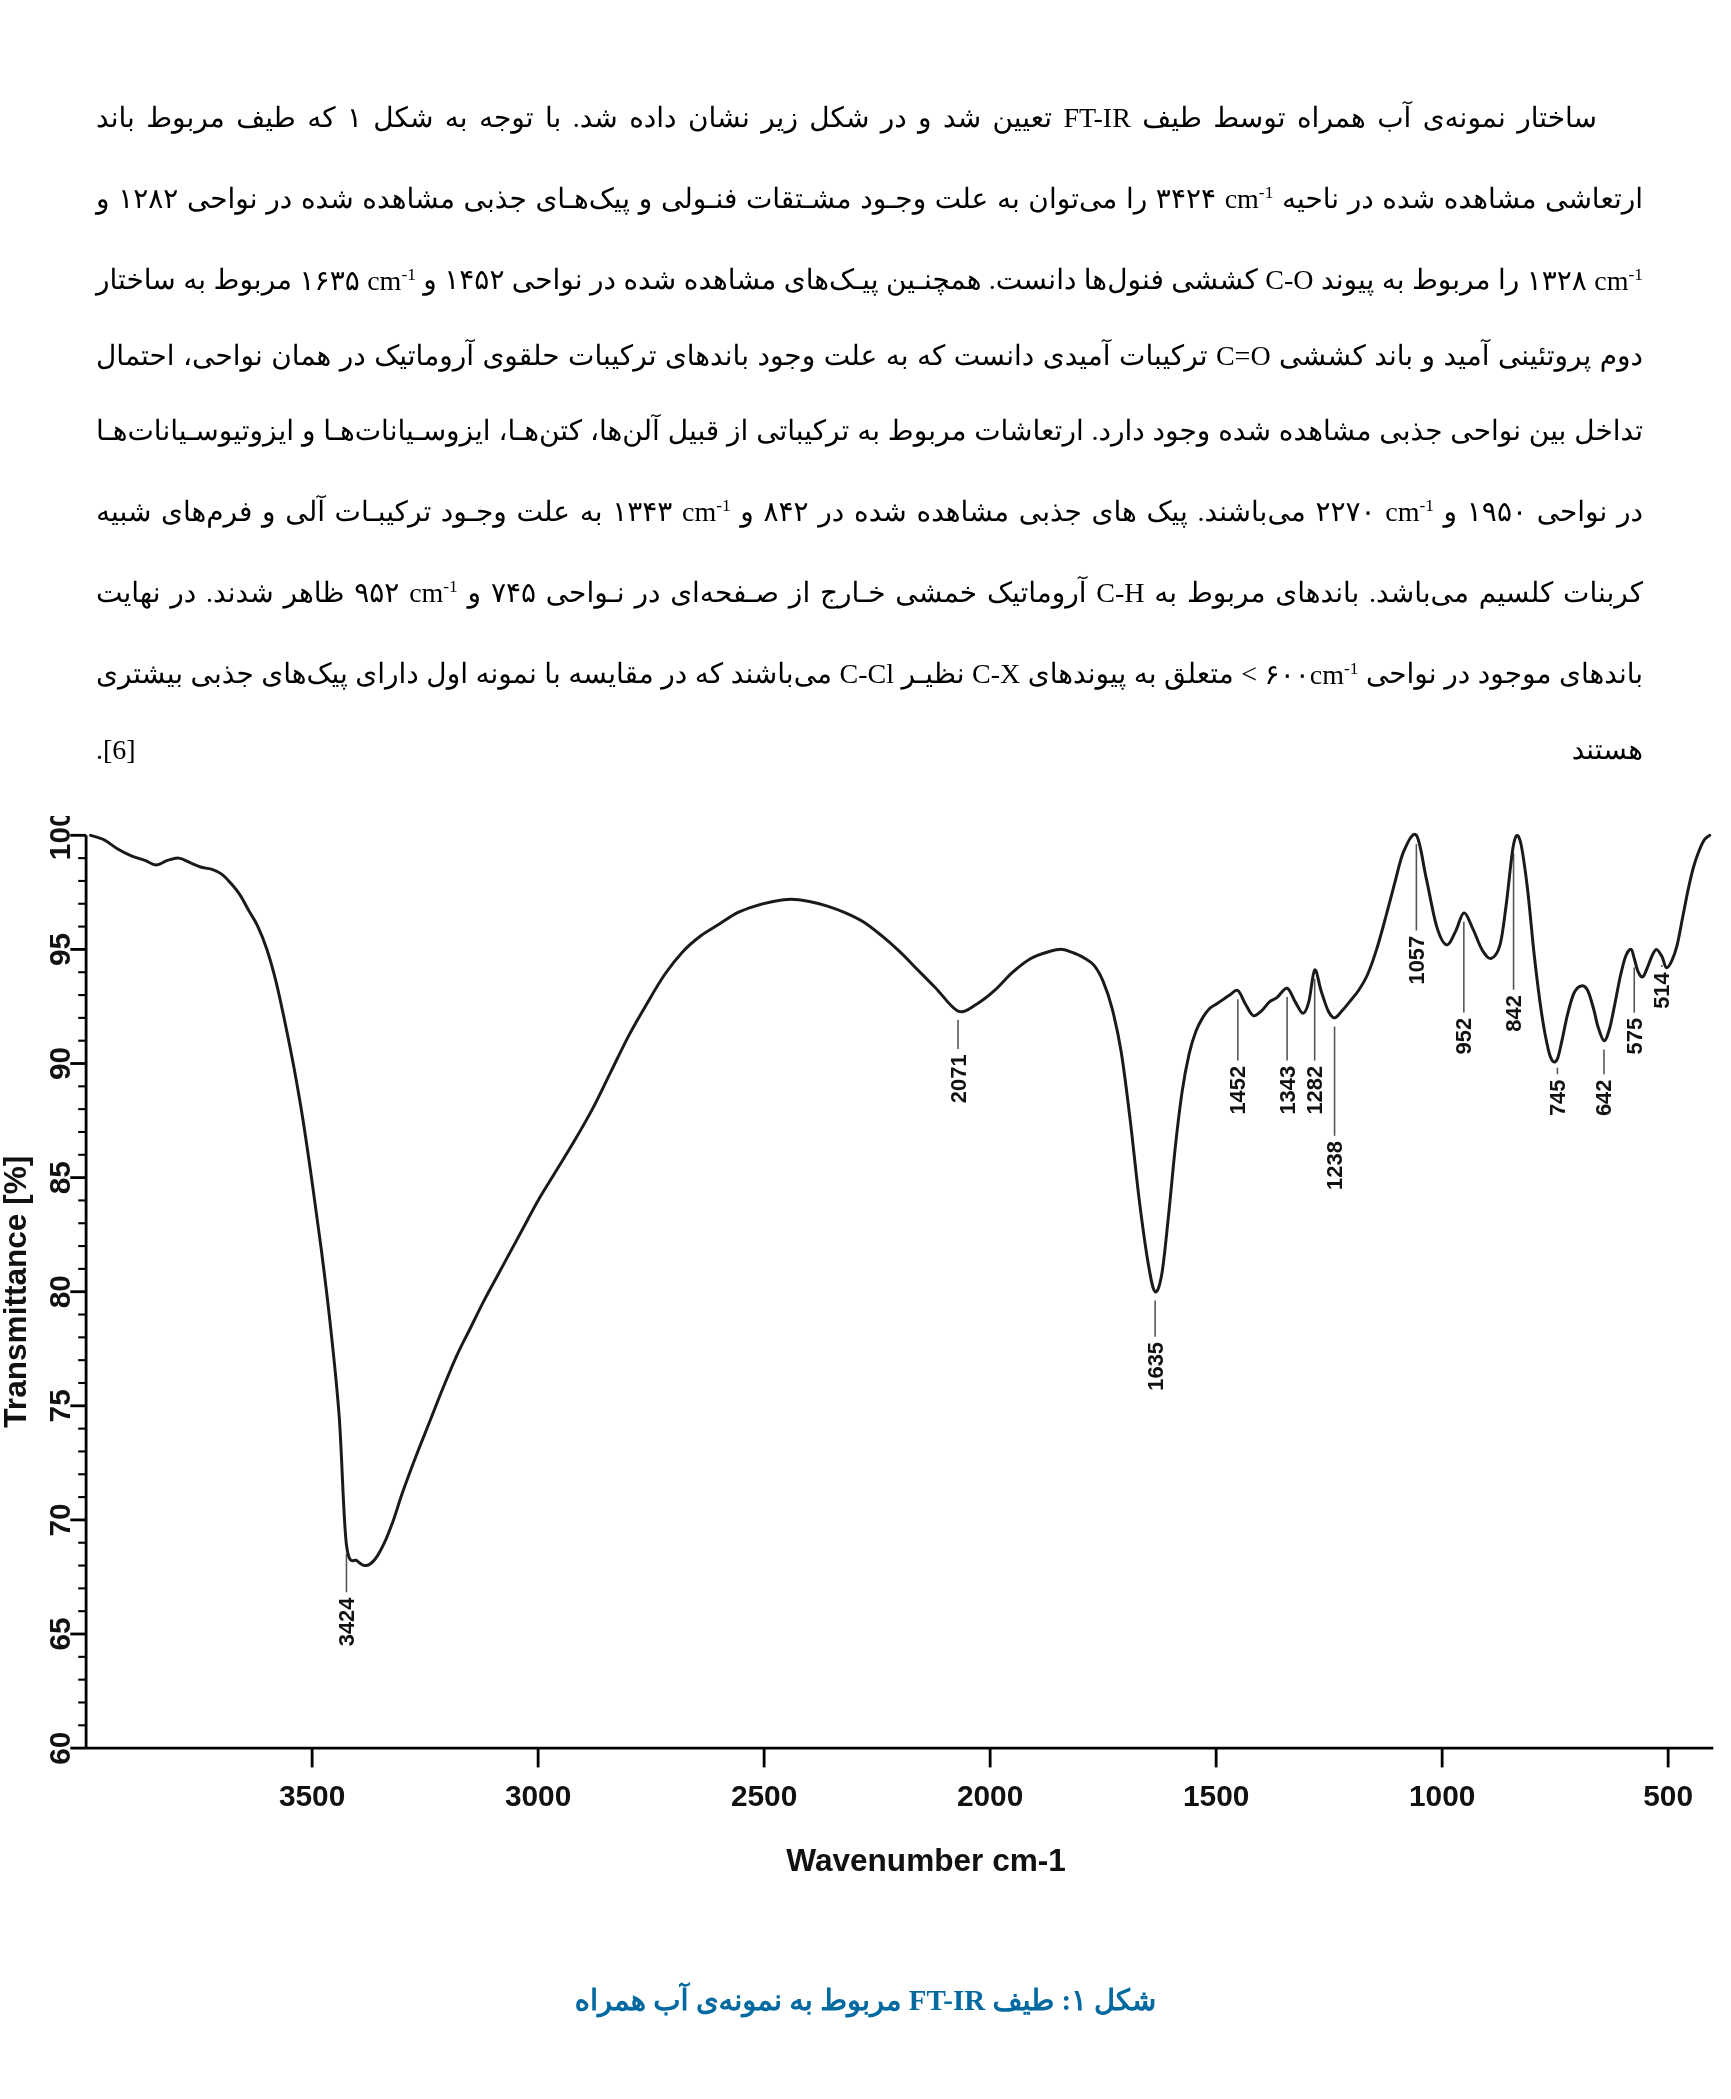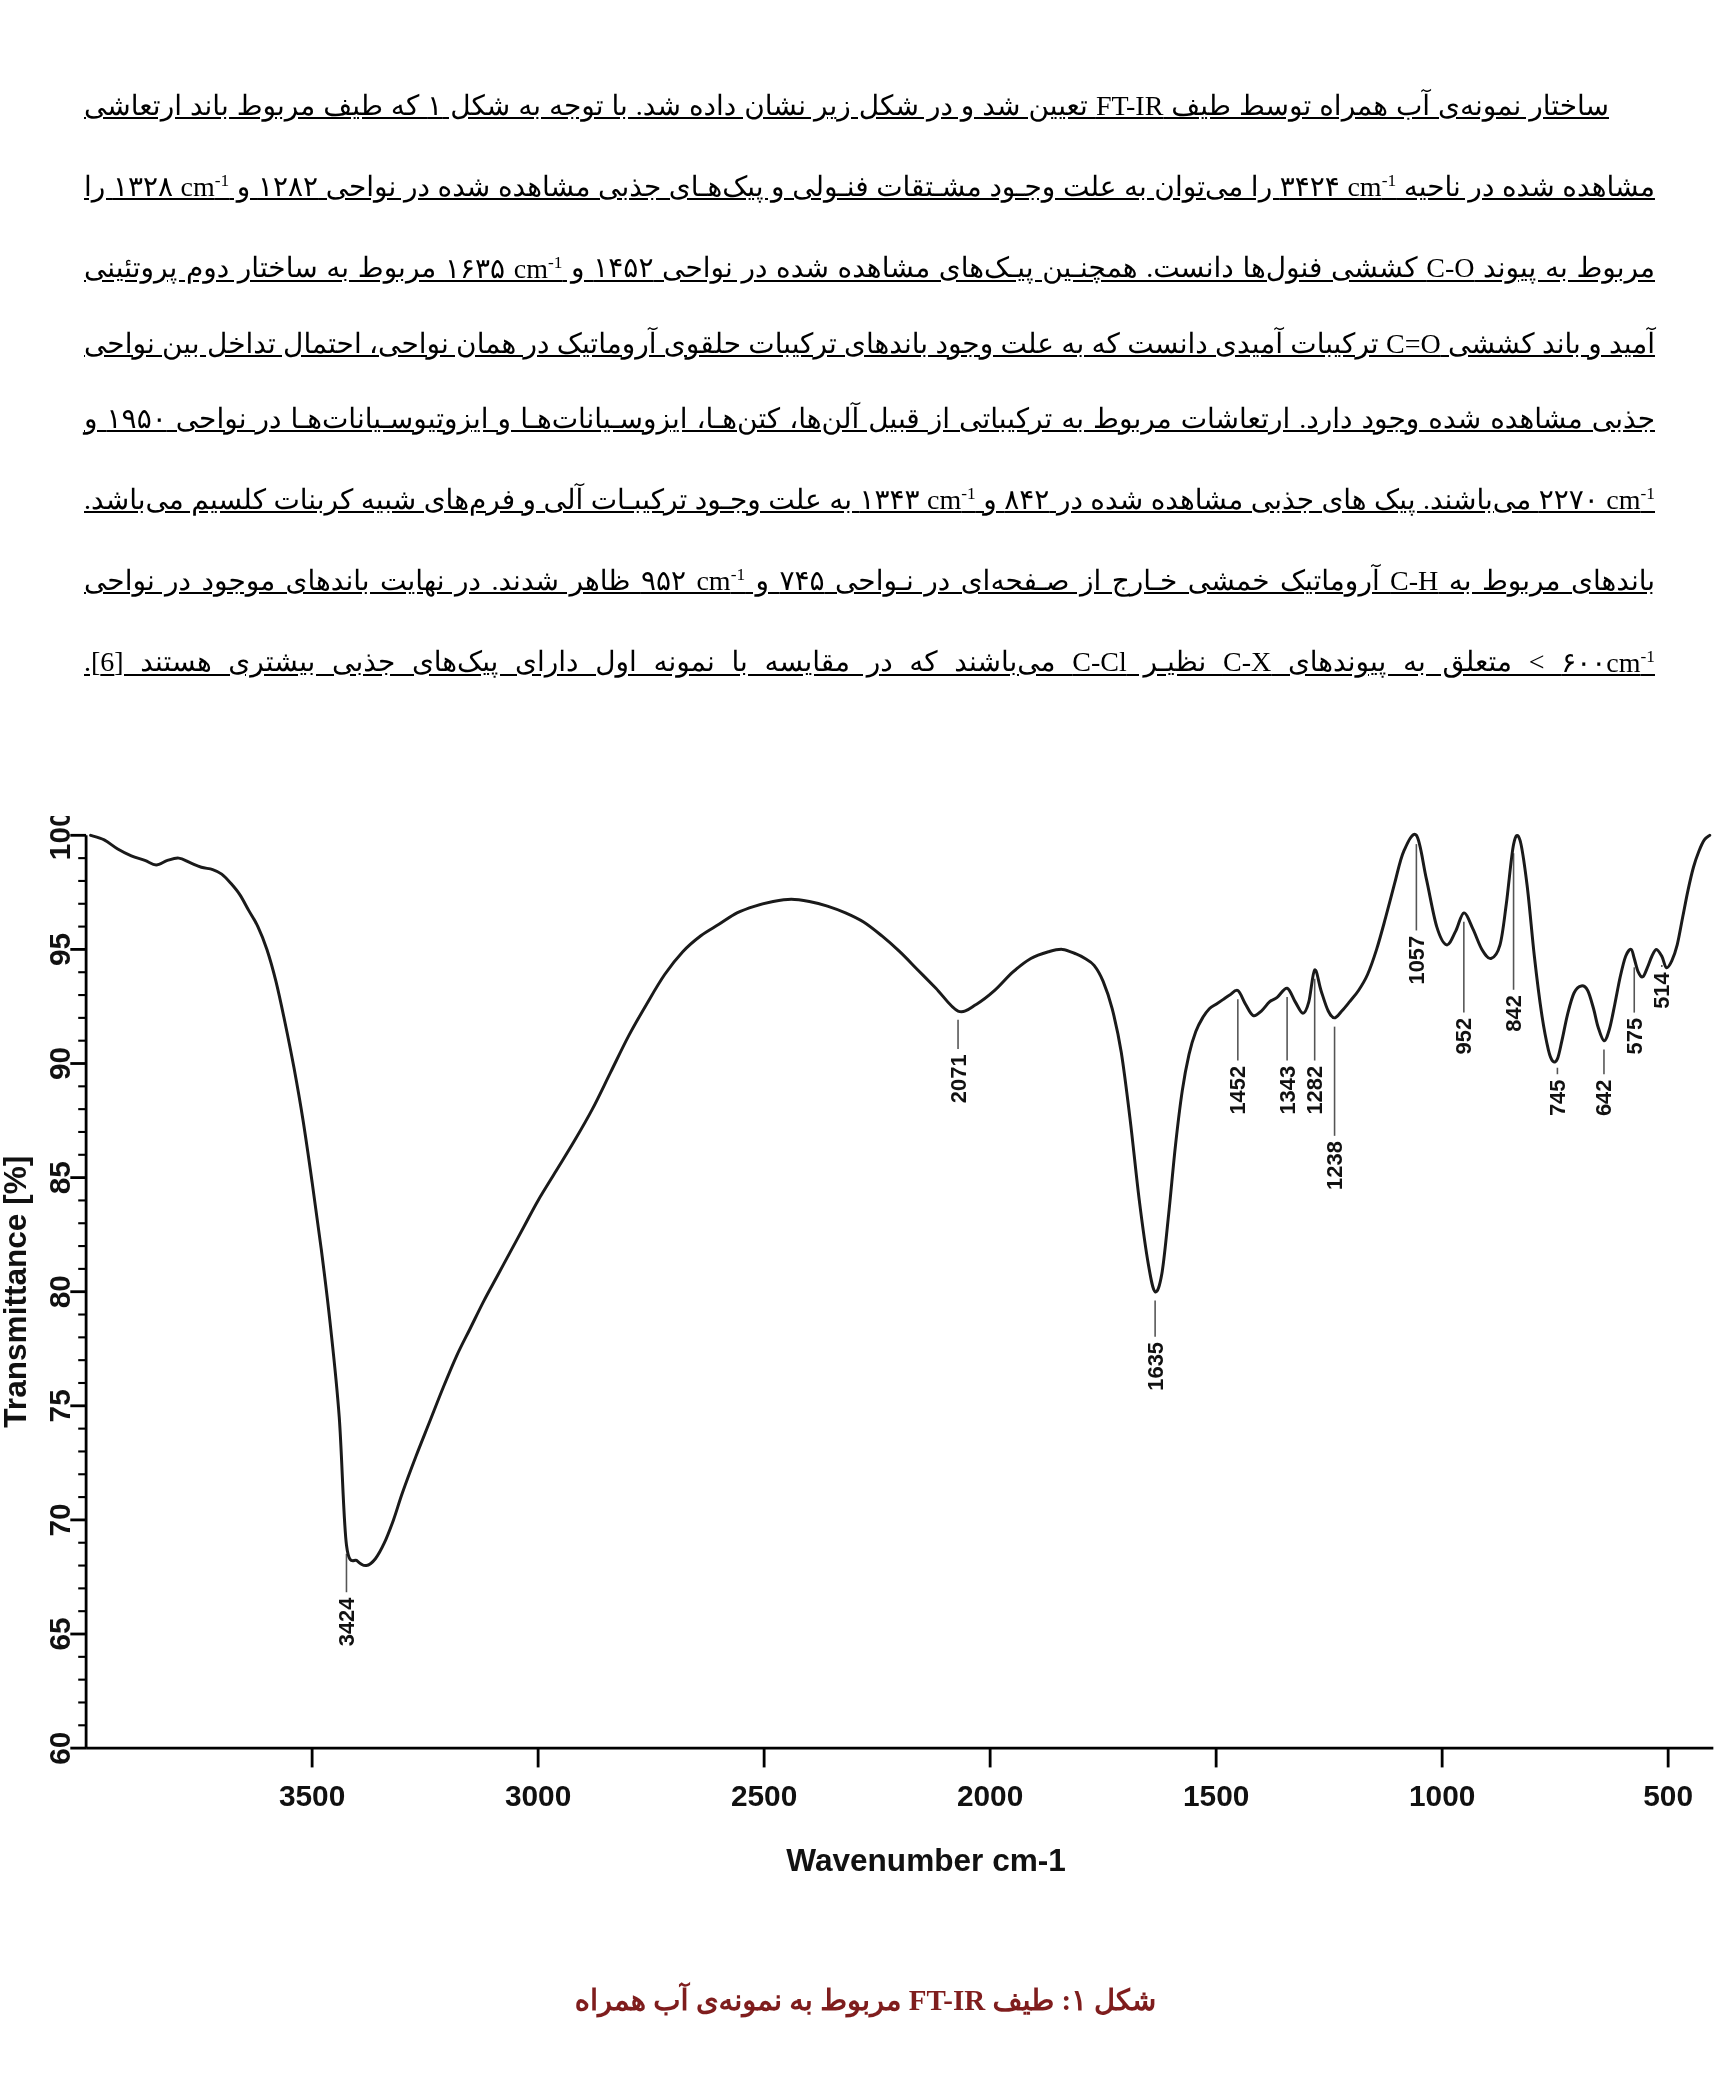--- a/index.html
+++ b/index.html
@@ -22,25 +22,24 @@
     left: 84px;
     top: 68px;
     width: 1571px;
     direction: rtl;
     text-align: justify;
     font-size: 28px;
     line-height: 75px;
     letter-spacing: 0px;
   }
   #prose p {
-    margin: 0;
+    margin: 12px;
     text-align: justify;
     text-align-last: justify;
     text-indent: 46px;
-    text-decoration: underline;
   }
   .ltr {
     direction: ltr;
     unicode-bidi: isolate;
     font-family: "Liberation Serif", serif;
   }
   .ltr sup { font-size: 0.62em; vertical-align: super; }
 
   
   #figure {
@@ -94,21 +93,21 @@
   #caption {
     position: absolute;
     left: 0;
     top: 1167px;
     width: 1731px;
     text-align: center;
     direction: rtl;
     font-family: "Liberation Serif", serif;
     font-weight: bold;
     font-size: 29px;
-    color: #7f1d1d;
+    color: #0369a1;
   }
 </style>
 </head>
 <body>
 
 <div id="prose">
   <p>
     <span>ساختار نمونه‌ی آب همراه توسط طیف <span class="ltr">FT-IR</span> تعیین شد و در شکل زیر نشان داده شد. با توجه به شکل ۱ که طیف مربوط باند ارتعاشی مشاهده شده در ناحیه <span class="ltr">۳۴۲۴ cm<sup>-1</sup></span> را می‌توان به علت وجـود مشـتقات فنـولی و پیک‌هـای جذبی مشاهده شده در نواحی ۱۲۸۲ و <span class="ltr">۱۳۲۸ cm<sup>-1</sup></span> را مربوط به پیوند <span class="ltr">C-O</span> کششی فنول‌ها دانست. همچنـین پیـک‌های مشاهده شده در نواحی ۱۴۵۲ و <span class="ltr">۱۶۳۵ cm<sup>-1</sup></span> مربوط به ساختار دوم پروتئینی آمید و باند کششی <span class="ltr">C=O</span> ترکیبات آمیدی دانست که به علت وجود باندهای ترکیبات حلقوی آروماتیک در همان نواحی، احتمال تداخل بین نواحی جذبی مشاهده شده وجود دارد. ارتعاشات مربوط به ترکیباتی از قبیل آلن‌ها، کتن‌هـا، ایزوسـیانات‌هـا و ایزوتیوسـیانات‌هـا در نواحی ۱۹۵۰ و <span class="ltr">۲۲۷۰ cm<sup>-1</sup></span> می‌باشند. پیک های جذبی مشاهده شده در ۸۴۲ و <span class="ltr">۱۳۴۳ cm<sup>-1</sup></span> به علت وجـود ترکیبـات آلی و فرم‌های شبیه کربنات کلسیم می‌باشد. باندهای مربوط به <span class="ltr">C-H</span> آروماتیک خمشی خـارج از صـفحه‌ای در نـواحی ۷۴۵ و <span class="ltr">۹۵۲ cm<sup>-1</sup></span> ظاهر شدند. در نهایت باندهای موجود در نواحی <span class="ltr">۶۰۰cm<sup>-1</sup></span> &gt; متعلق به پیوندهای <span class="ltr">C-X</span> نظیـر <span class="ltr">C-Cl</span> می‌باشند که در مقایسه با نمونه اول دارای پیک‌های جذبی بیشتری هستند [6].</span>
   </p>
 </div>

